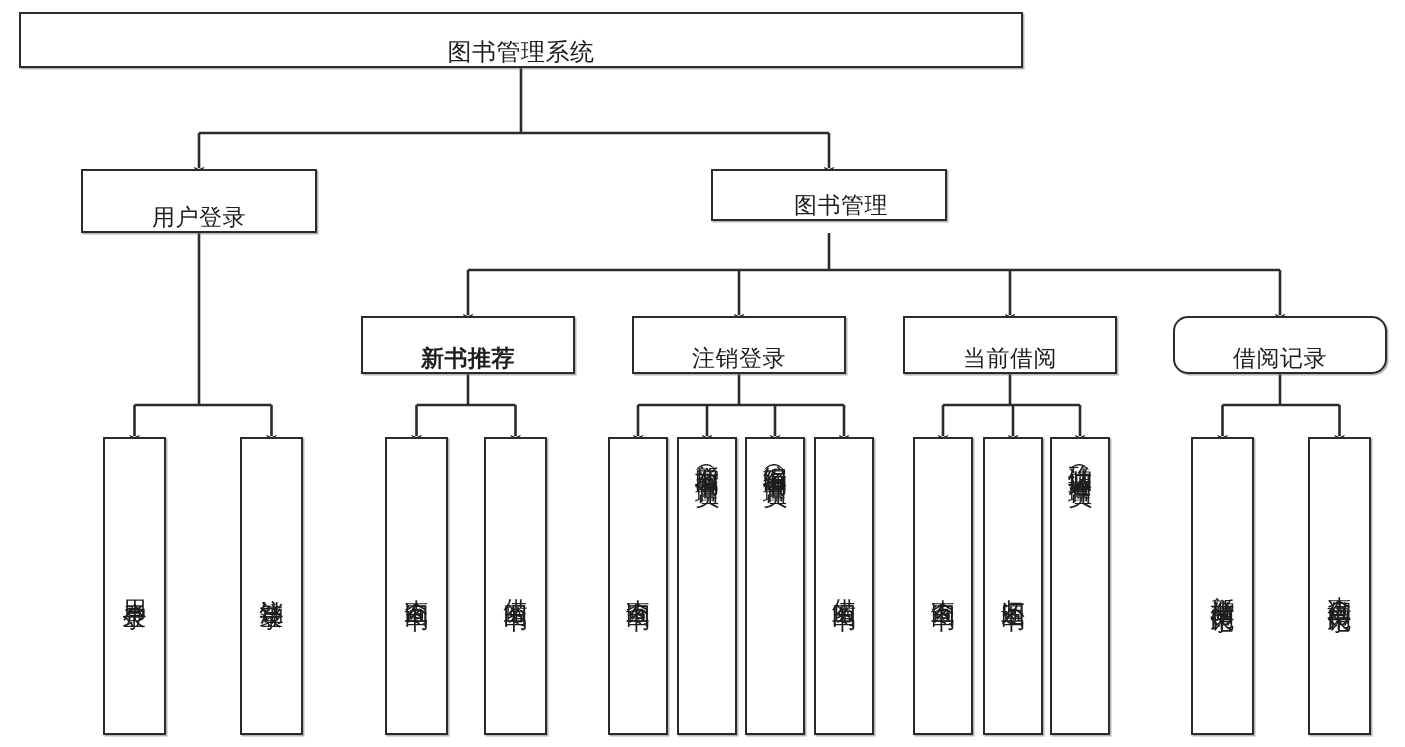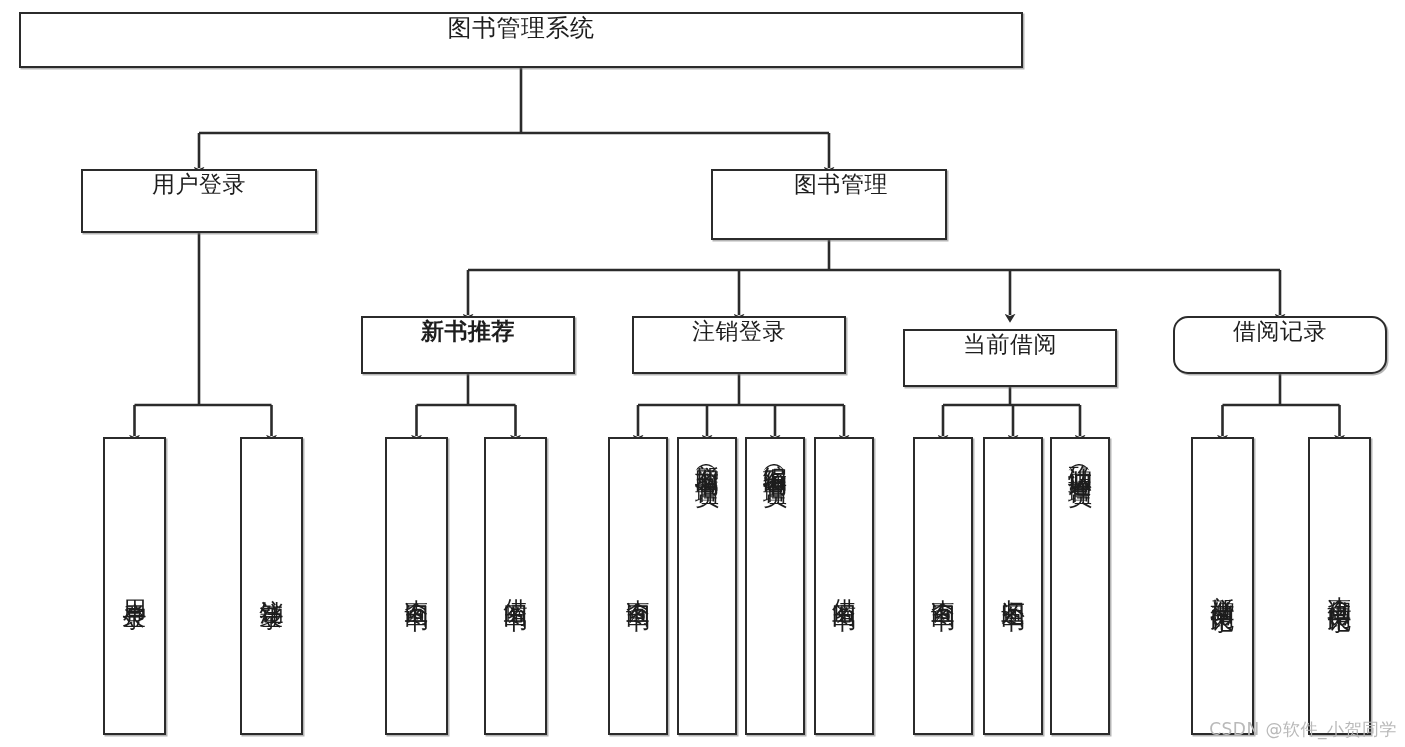--- a/index.html
+++ b/index.html
@@ -26,21 +26,21 @@
     height: 747px;
     pointer-events: none;
   }
   .node {
     position: absolute;
     box-sizing: border-box;
     background: #ffffff;
     border: 2px solid #2b2b2b;
     box-shadow: 1.5px 1.5px 0 0 rgba(120,120,120,0.55);
     display: flex;
-    align-items: flex-start;
+    align-items: flex-end;
     justify-content: center;
     color: #1d1d1d;
     overflow: hidden;
   }
   .node .label {
     display: block;
     text-align: center;
     line-height: 1.18;
     white-space: pre;
   }
@@ -130,30 +130,30 @@
       </g>
   </svg>
 
   <div id="node-layer">
       <div class="node horiz root" style="left: 19px; top: 12px; width: 1004px; height: 56px;">
         <span class="label">图书管理系统</span>
       </div>
       <div class="node horiz" style="left: 81px; top: 169px; width: 236px; height: 64px;">
         <span class="label">用户登录</span>
       </div>
-      <div class="node horiz" style="left: 711px; top: 169px; width: 236px; height: 71px; padding-left: 24px;">
+      <div class="node horiz" style="left: 711px; top: 169px; width: 236px; height: 52px; padding-left: 24px;">
         <span class="label">图书管理</span>
       </div>
       <div class="node horiz" style="left: 361px; top: 316px; width: 214px; height: 58px; font-weight: bold;">
         <span class="label">新书推荐</span>
       </div>
       <div class="node horiz" style="left: 632px; top: 316px; width: 214px; height: 58px;">
         <span class="label">注销登录</span>
       </div>
-      <div class="node horiz" style="left: 903px; top: 316px; width: 214px; height: 58px; margin-top: 13px;">
+      <div class="node horiz" style="left: 903px; top: 316px; width: 214px; height: 58px;">
         <span class="label">当前借阅</span>
       </div>
       <div class="node horiz" style="left: 1173px; top: 316px; width: 214px; height: 58px; border-radius: 15px;">
         <span class="label">借阅记录</span>
       </div>
       <div class="node vert centered" style="left: 103px; top: 437px; width: 63px; height: 298px;">
         <span class="label">用户登录</span>
       </div>
       <div class="node vert centered" style="left: 240px; top: 437px; width: 63px; height: 298px;">
         <span class="label">注销登录</span>
@@ -186,14 +186,13 @@
         <span class="label">确认归还（管理员）</span>
       </div>
       <div class="node vert centered" style="left: 1191px; top: 437px; width: 63px; height: 298px;">
         <span class="label">新增借阅记录</span>
       </div>
       <div class="node vert centered" style="left: 1308px; top: 437px; width: 63px; height: 298px;">
         <span class="label">查询借阅记录</span>
       </div>
     </div>
 
-  <div id="watermark">CSDN @软件_小贺同学</div>
 </div>
 
 </body></html>

